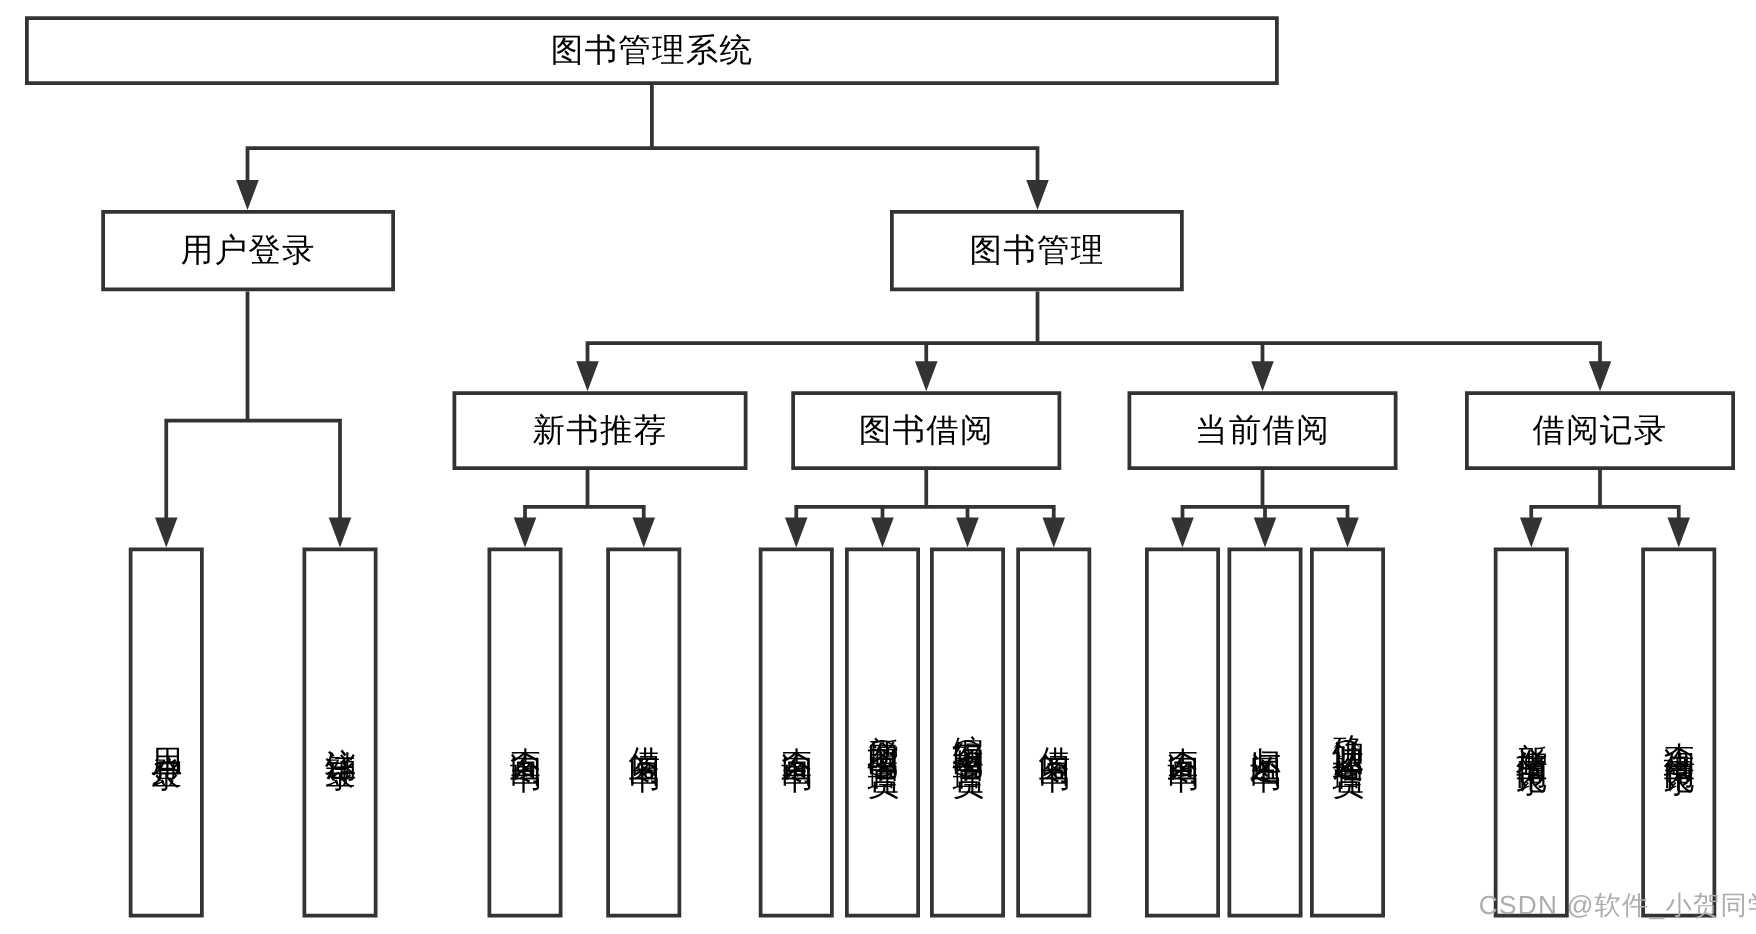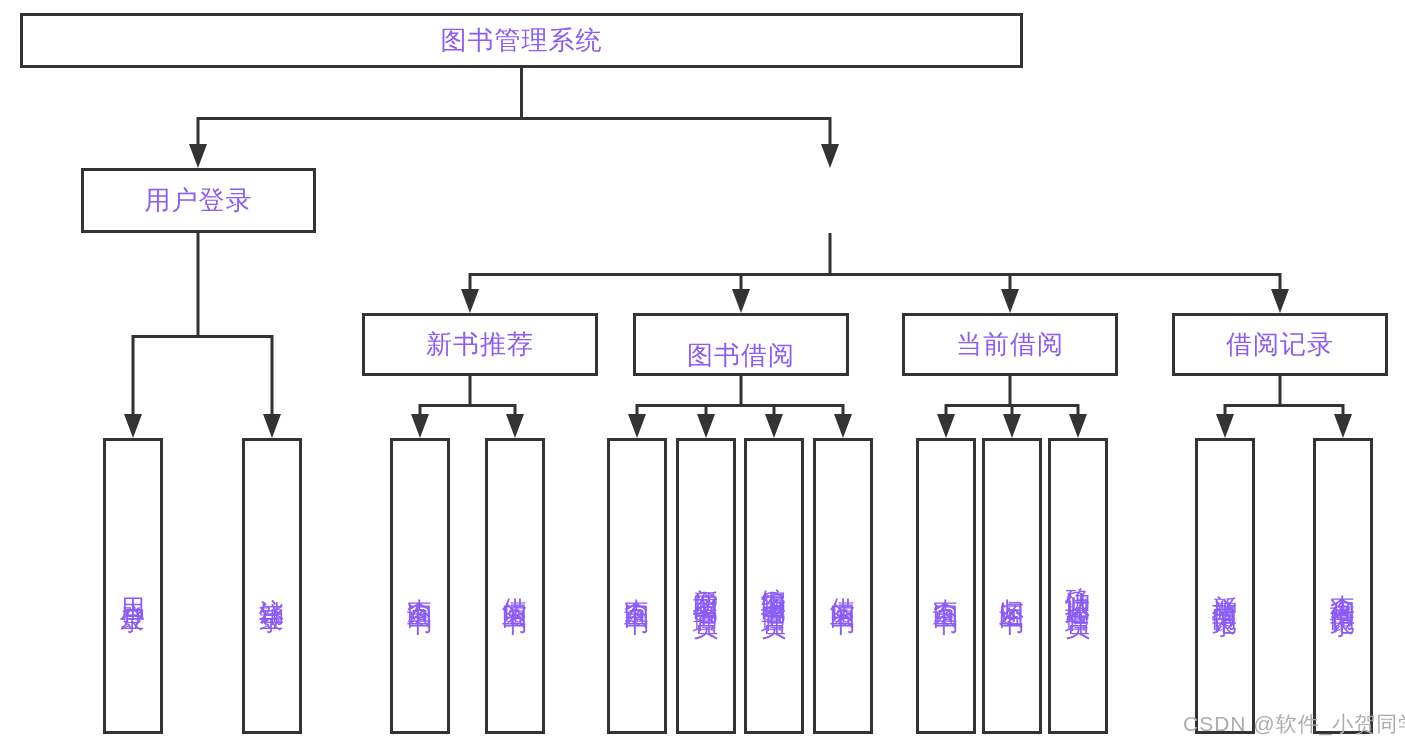--- a/index.html
+++ b/index.html
@@ -17,42 +17,42 @@
     z-index: 1;
   }
   .box {
     position: absolute;
     box-sizing: border-box;
     background: #ffffff;
     border: 3px solid #333333;
     display: flex;
     align-items: center;
     justify-content: center;
-    color: #8b5cf6;
+    color: #000000;
     z-index: 2;
   }
   .h-label {
     font-size: 26px;
     letter-spacing: 1px;
     white-space: nowrap;
   }
   .v-label {
     writing-mode: vertical-rl;
     text-orientation: mixed;
     font-size: 25px;
     line-height: 1.2;
     letter-spacing: 4px;
     white-space: nowrap;
   }
   
   .n-root      { left: 20px;   top: 13px;  width: 1003px; height: 55px; }
   .n-login     { left: 81px;   top: 168px; width: 235px;  height: 65px; }
   .n-mgmt      { left: 712px;  top: 168px; width: 235px;  height: 65px; }
   .n-newbooks  { left: 362px;  top: 313px; width: 236px;  height: 63px; }
-  .n-borrowing { left: 633px;  top: 313px; width: 216px;  height: 63px; align-items: flex-end; }
+  .n-borrowing { left: 633px;  top: 313px; width: 216px;  height: 63px; }
   .n-current   { left: 902px;  top: 313px; width: 216px;  height: 63px; justify-content: center; }
   .n-records   { left: 1172px; top: 313px; width: 216px;  height: 63px; }
   .leaf { top: 438px; width: 60px; height: 296px; }
   .l-a1 { left: 103px; }
   .l-a2 { left: 242px; }
   .l-b1 { left: 390px; }
   .l-b2 { left: 485px; }
   .l-c1 { left: 607px; }
   .l-c2 { left: 676px; }
   .l-c3 { left: 744px; }
@@ -118,20 +118,23 @@
     </g>
   </svg>
 
   <div class="box n-root">
     <span class="h-label">图书管理系统</span>
   </div>
 
   <div class="box n-login">
     <span class="h-label">用户登录</span>
   </div>
+  <div class="box n-mgmt">
+    <span class="h-label">图书管理</span>
+  </div>
 
   <div class="box n-newbooks">
     <span class="h-label">新书推荐</span>
   </div>
   <div class="box n-borrowing">
     <span class="h-label">图书借阅</span>
   </div>
   <div class="box n-current">
     <span class="h-label">当前借阅</span>
   </div>

